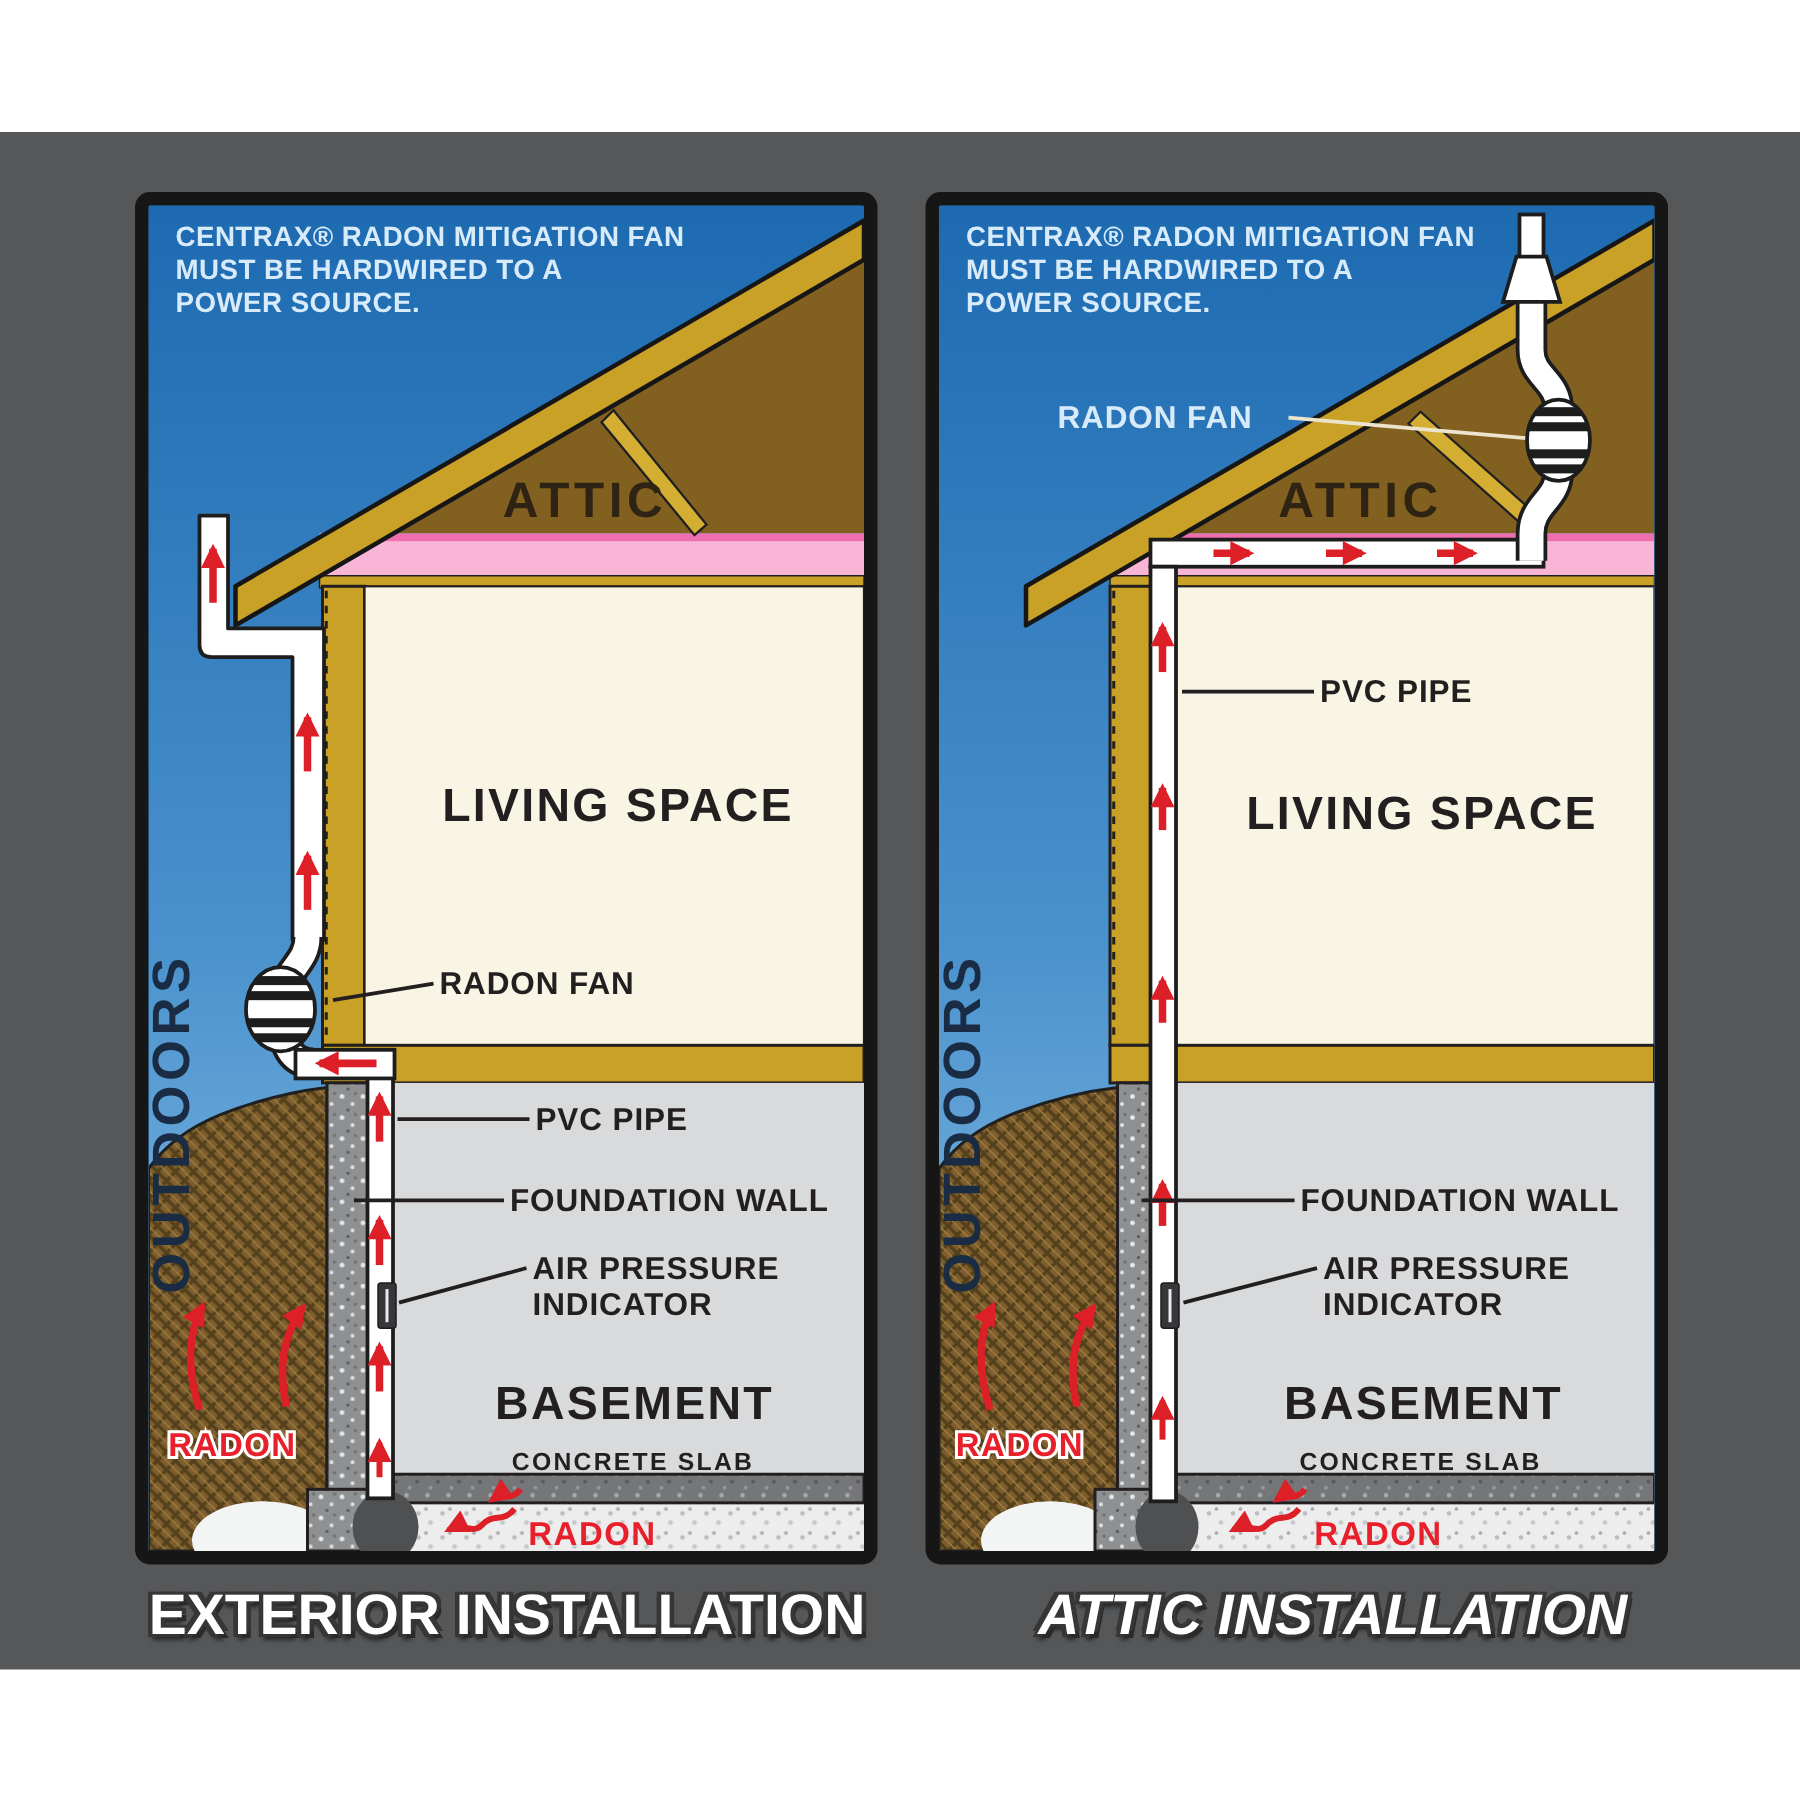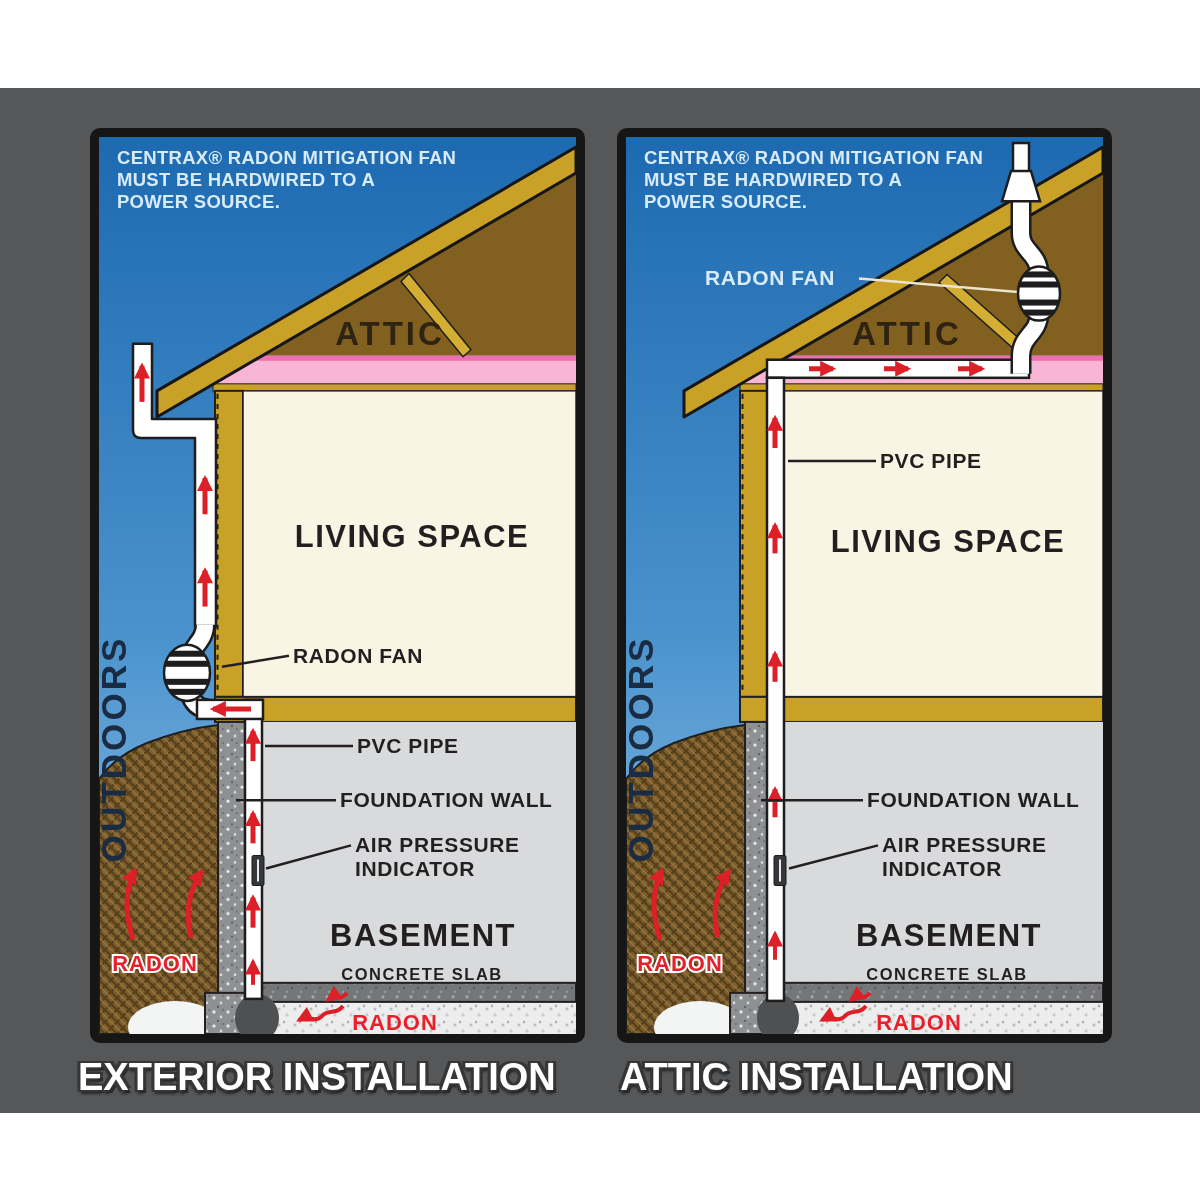--- a/index.html
+++ b/index.html
@@ -5,25 +5,25 @@
   html,body{margin:0;padding:0;background:#fff;}
   .stage{position:relative;width:1200px;height:1200px;overflow:hidden;background:#fff;
          font-family:"Liberation Sans",sans-serif;}
   .band{position:absolute;left:0;top:88px;width:1200px;height:1025px;background:#565759;}
   .panel{position:absolute;top:128px;width:477px;height:897px;border:9px solid #161616;
          border-radius:10px;overflow:hidden;background:#2b77bb;}
   .panel-left{left:90px;}
   .panel-right{left:617px;}
   .panel svg{display:block;width:100%;height:100%;}
   .ptitle{position:absolute;top:1050px;height:54px;color:#fff;font-weight:bold;font-size:38px;
-          line-height:54px;white-space:nowrap;letter-spacing:0px;
+          line-height:54px;text-align:center;white-space:nowrap;letter-spacing:0px;
           text-shadow:-3px -2px 0 #363636, 3px -2px 0 #363636, -3px 2px 0 #363636,
                       3px 3px 0 #2a2a2a, 0 4px 3px rgba(0,0,0,.55);}
   .ptitle-left{left:78px;width:520px;}
-  .ptitle-right{left:620px;width:505px;}
+  .ptitle-right{left:636px;width:505px;font-style:italic;}
   
   text{font-family:"Liberation Sans",sans-serif;}
   .cap{font-weight:bold;fill:#d8ebfa;font-size:18.5px;letter-spacing:.3px;}
   .lbl{font-weight:bold;fill:#231f20;font-size:21px;letter-spacing:.6px;}
   .lbl-light{font-weight:bold;fill:#d8ebfa;font-size:21px;letter-spacing:.6px;}
   .big{font-weight:bold;fill:#231f20;letter-spacing:1.5px;}
   .attic-t{font-weight:bold;fill:#2f2413;font-size:33px;letter-spacing:3px;}
   .outdoors-t{font-weight:bold;fill:#1a2c44;font-size:35px;letter-spacing:3px;}
   .redtxt{font-weight:bold;fill:#e8202b;font-size:22px;letter-spacing:1px;}
   .halo{stroke:#ffffff;stroke-width:4px;paint-order:stroke;}

